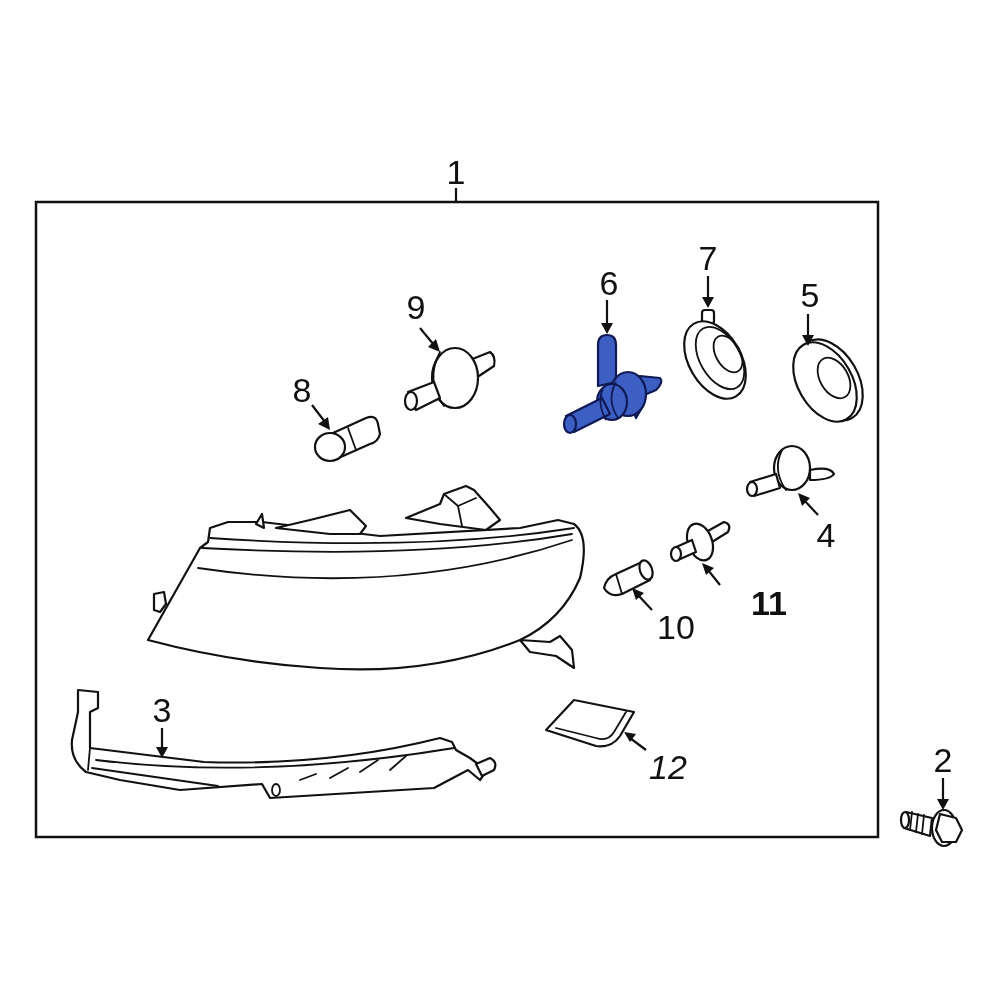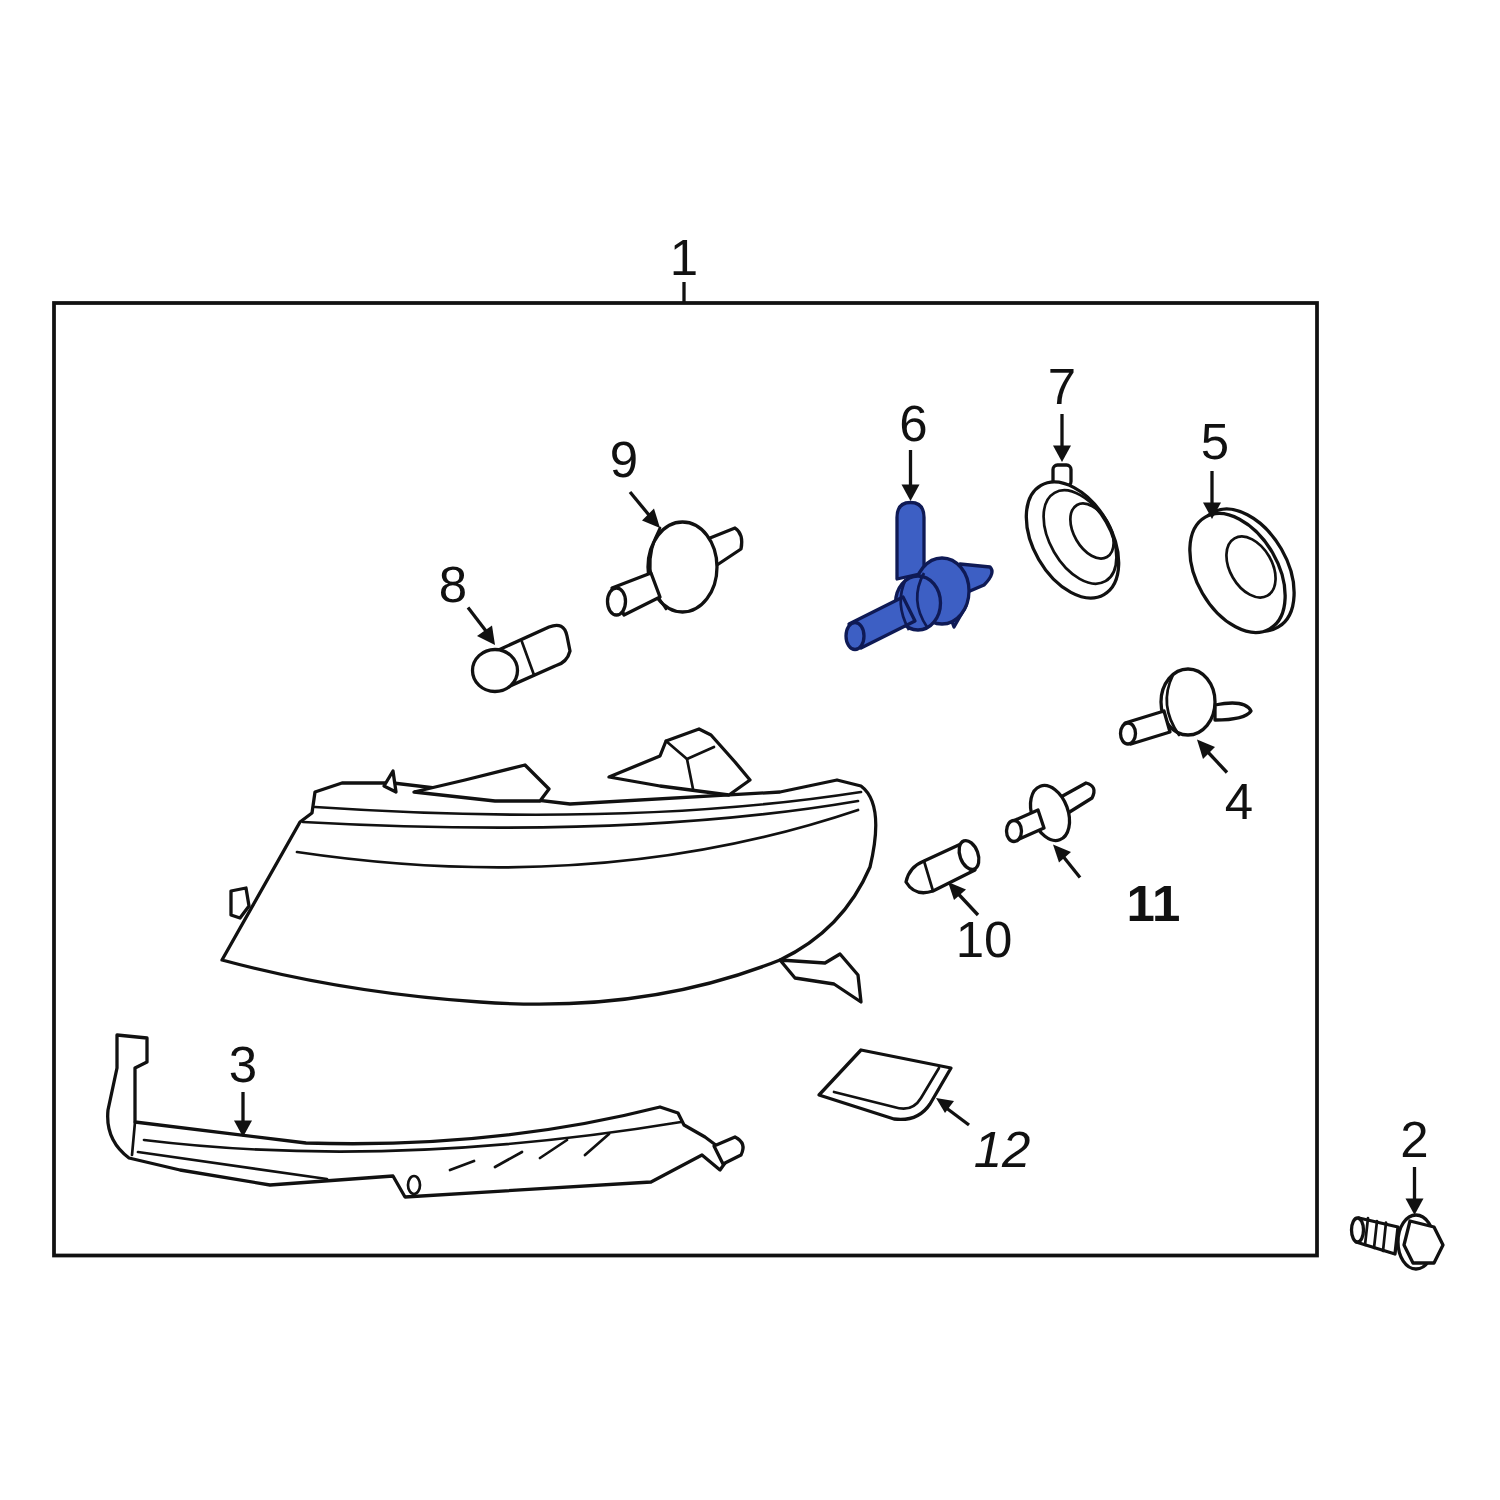--- a/index.html
+++ b/index.html
@@ -168,16 +168,16 @@
 
   <span class="callout" style="left:456px; top:172px;">1</span>
   <span class="callout" style="left:943px; top:760px;">2</span>
   <span class="callout" style="left:162px; top:710px;">3</span>
   <span class="callout" style="left:826px; top:535px;">4</span>
   <span class="callout" style="left:810px; top:295px;">5</span>
   <span class="callout" style="left:609px; top:283px;">6</span>
   <span class="callout" style="left:708px; top:258px;">7</span>
   <span class="callout" style="left:302px; top:390px;">8</span>
   <span class="callout" style="left:416px; top:307px;">9</span>
-  <span class="callout" style="left:656px; top:627px;">10</span>
+  <span class="callout" style="left:676px; top:627px;">10</span>
   <span class="callout" style="left:769px; top:603px;font-weight:bold;">11</span>
   <span class="callout" style="left:668px; top:767px;font-style:italic;">12</span>
 </div>
 
 </body></html>

